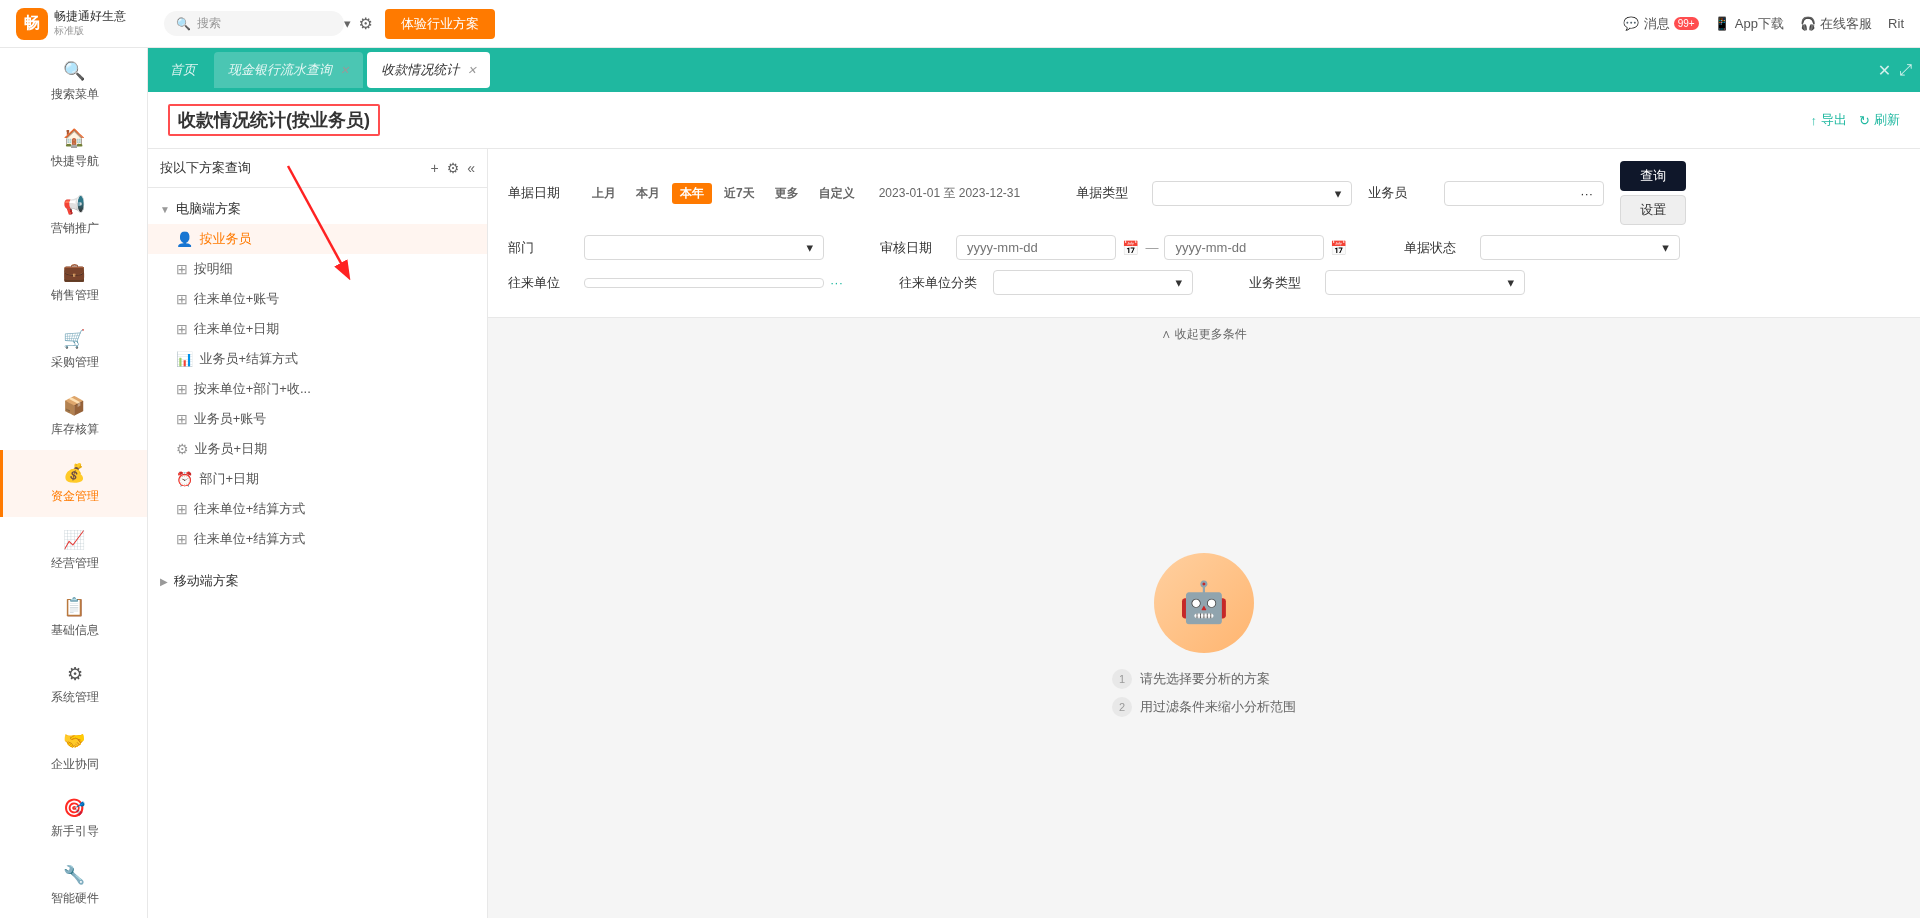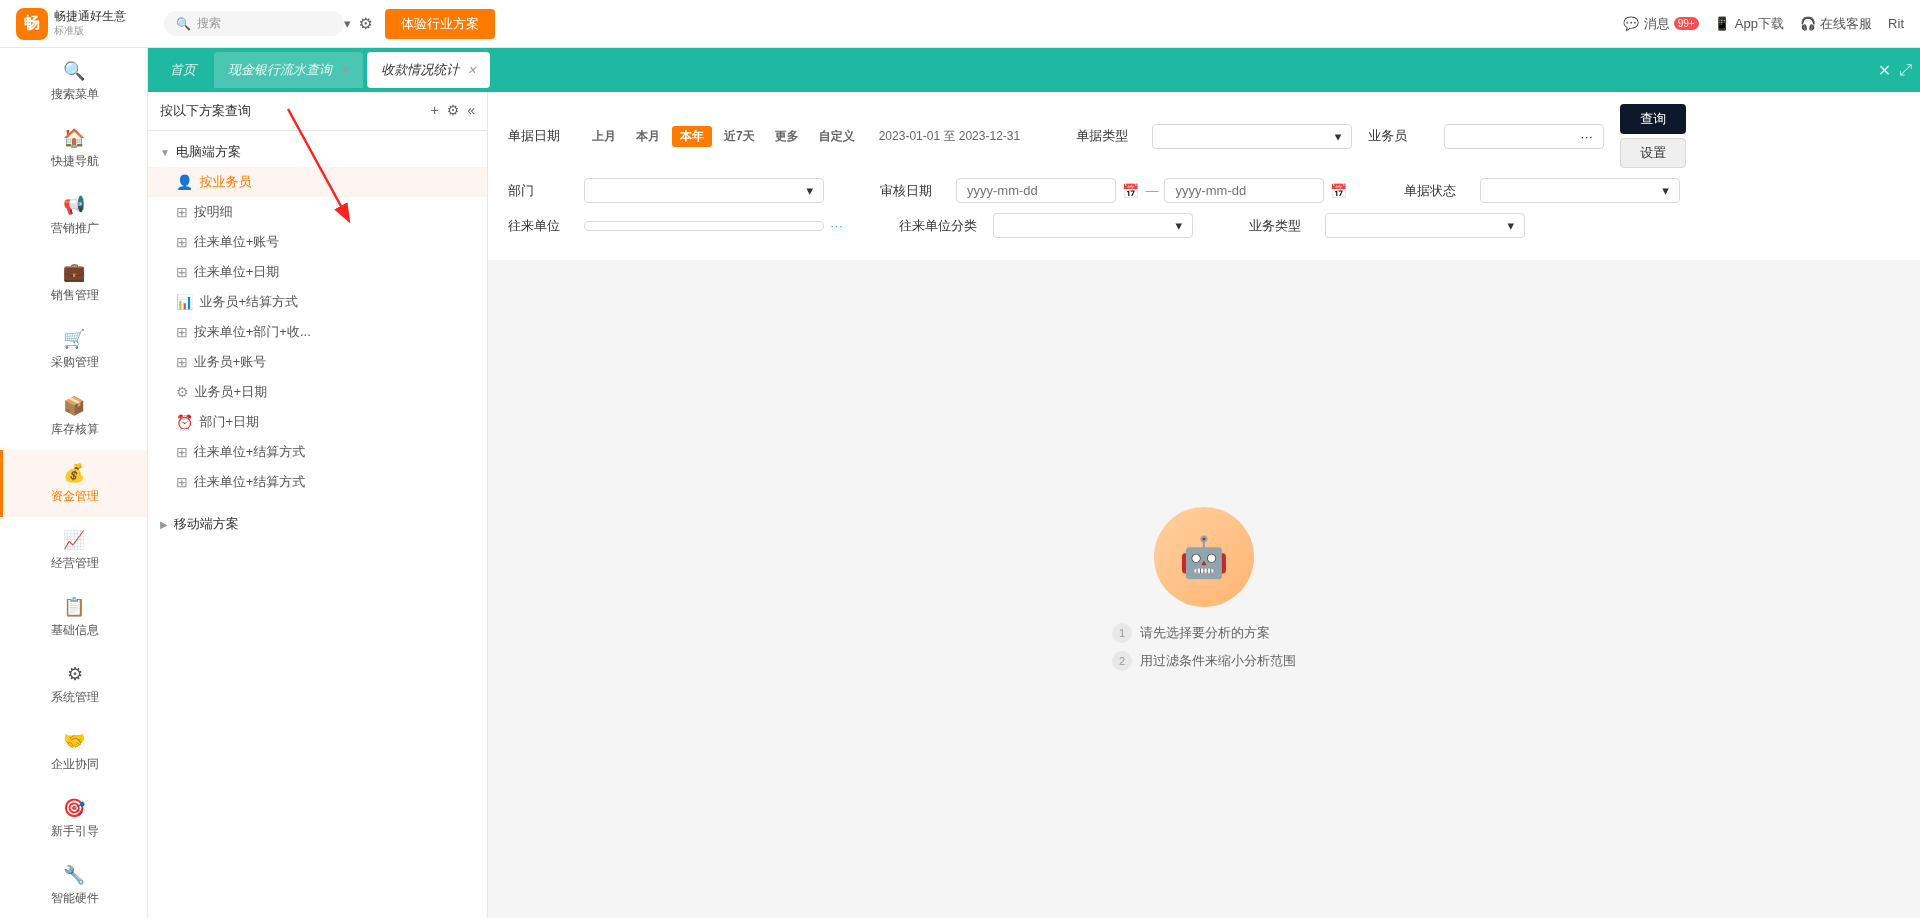--- a/index.html
+++ b/index.html
@@ -260,21 +260,21 @@
     
     .left-panel {
       width: 340px;
       background: #fff;
       border-right: 1px solid #e8e8e8;
       flex-shrink: 0;
       overflow-y: auto;
       height: 100%;
     }
     .left-panel-header {
-      display: flex; 
+      display: flex; align-items: center;
       padding: 10px 12px;
       border-bottom: 1px solid #e8e8e8;
     }
     .panel-title { font-size: 13px; color: #333; font-weight: 500; }
     .panel-icons { margin-left: auto; display: flex; gap: 8px; }
     .panel-icon-btn { cursor: pointer; color: #666; font-size: 14px; }
 
     .tree-section { padding: 6px 0; }
     .tree-group-header {
       display: flex; align-items: center;
@@ -459,20 +459,33 @@
       <div class="tab-item active">
         <span>收款情况统计</span>
         <span class="tab-close">✕</span>
       </div>
       <div class="tab-bar-right">
         <span class="tab-bar-icon">✕</span>
         <span class="tab-bar-icon">⤢</span>
       </div>
     </div>
 
+    <div class="page-header">
+      <div class="page-title">收款情况统计(按业务员)</div>
+      <div class="page-header-right">
+        <div class="export-btn">
+          <span>↑</span>
+          <span>导出</span>
+        </div>
+        <div class="refresh-btn">
+          <span>↻</span>
+          <span>刷新</span>
+        </div>
+      </div>
+    </div>
 
     <div class="main-body">
 
       <div class="left-panel">
         <div class="left-panel-header">
           <span class="panel-title">按以下方案查询</span>
           <div class="panel-icons">
             <span class="panel-icon-btn">+</span>
             <span class="panel-icon-btn">⚙</span>
             <span class="panel-icon-btn">«</span>
@@ -626,20 +639,21 @@
             </div>
 
             <span class="filter-label" style="margin-left:40px;">业务类型</span>
             <div class="filter-select" style="min-width:200px;">
               <span></span>
               <span style="margin-left:auto;">▾</span>
             </div>
           </div>
         </div>
 
+        <div class="collapse-bar">∧ 收起更多条件</div>
 
         <div class="empty-state">
           <div class="empty-robot">🤖</div>
           <div class="empty-tips">
             <div class="empty-tip">
               <div class="tip-num">1</div>
               <span>请先选择要分析的方案</span>
             </div>
             <div class="empty-tip">
               <div class="tip-num">2</div>

